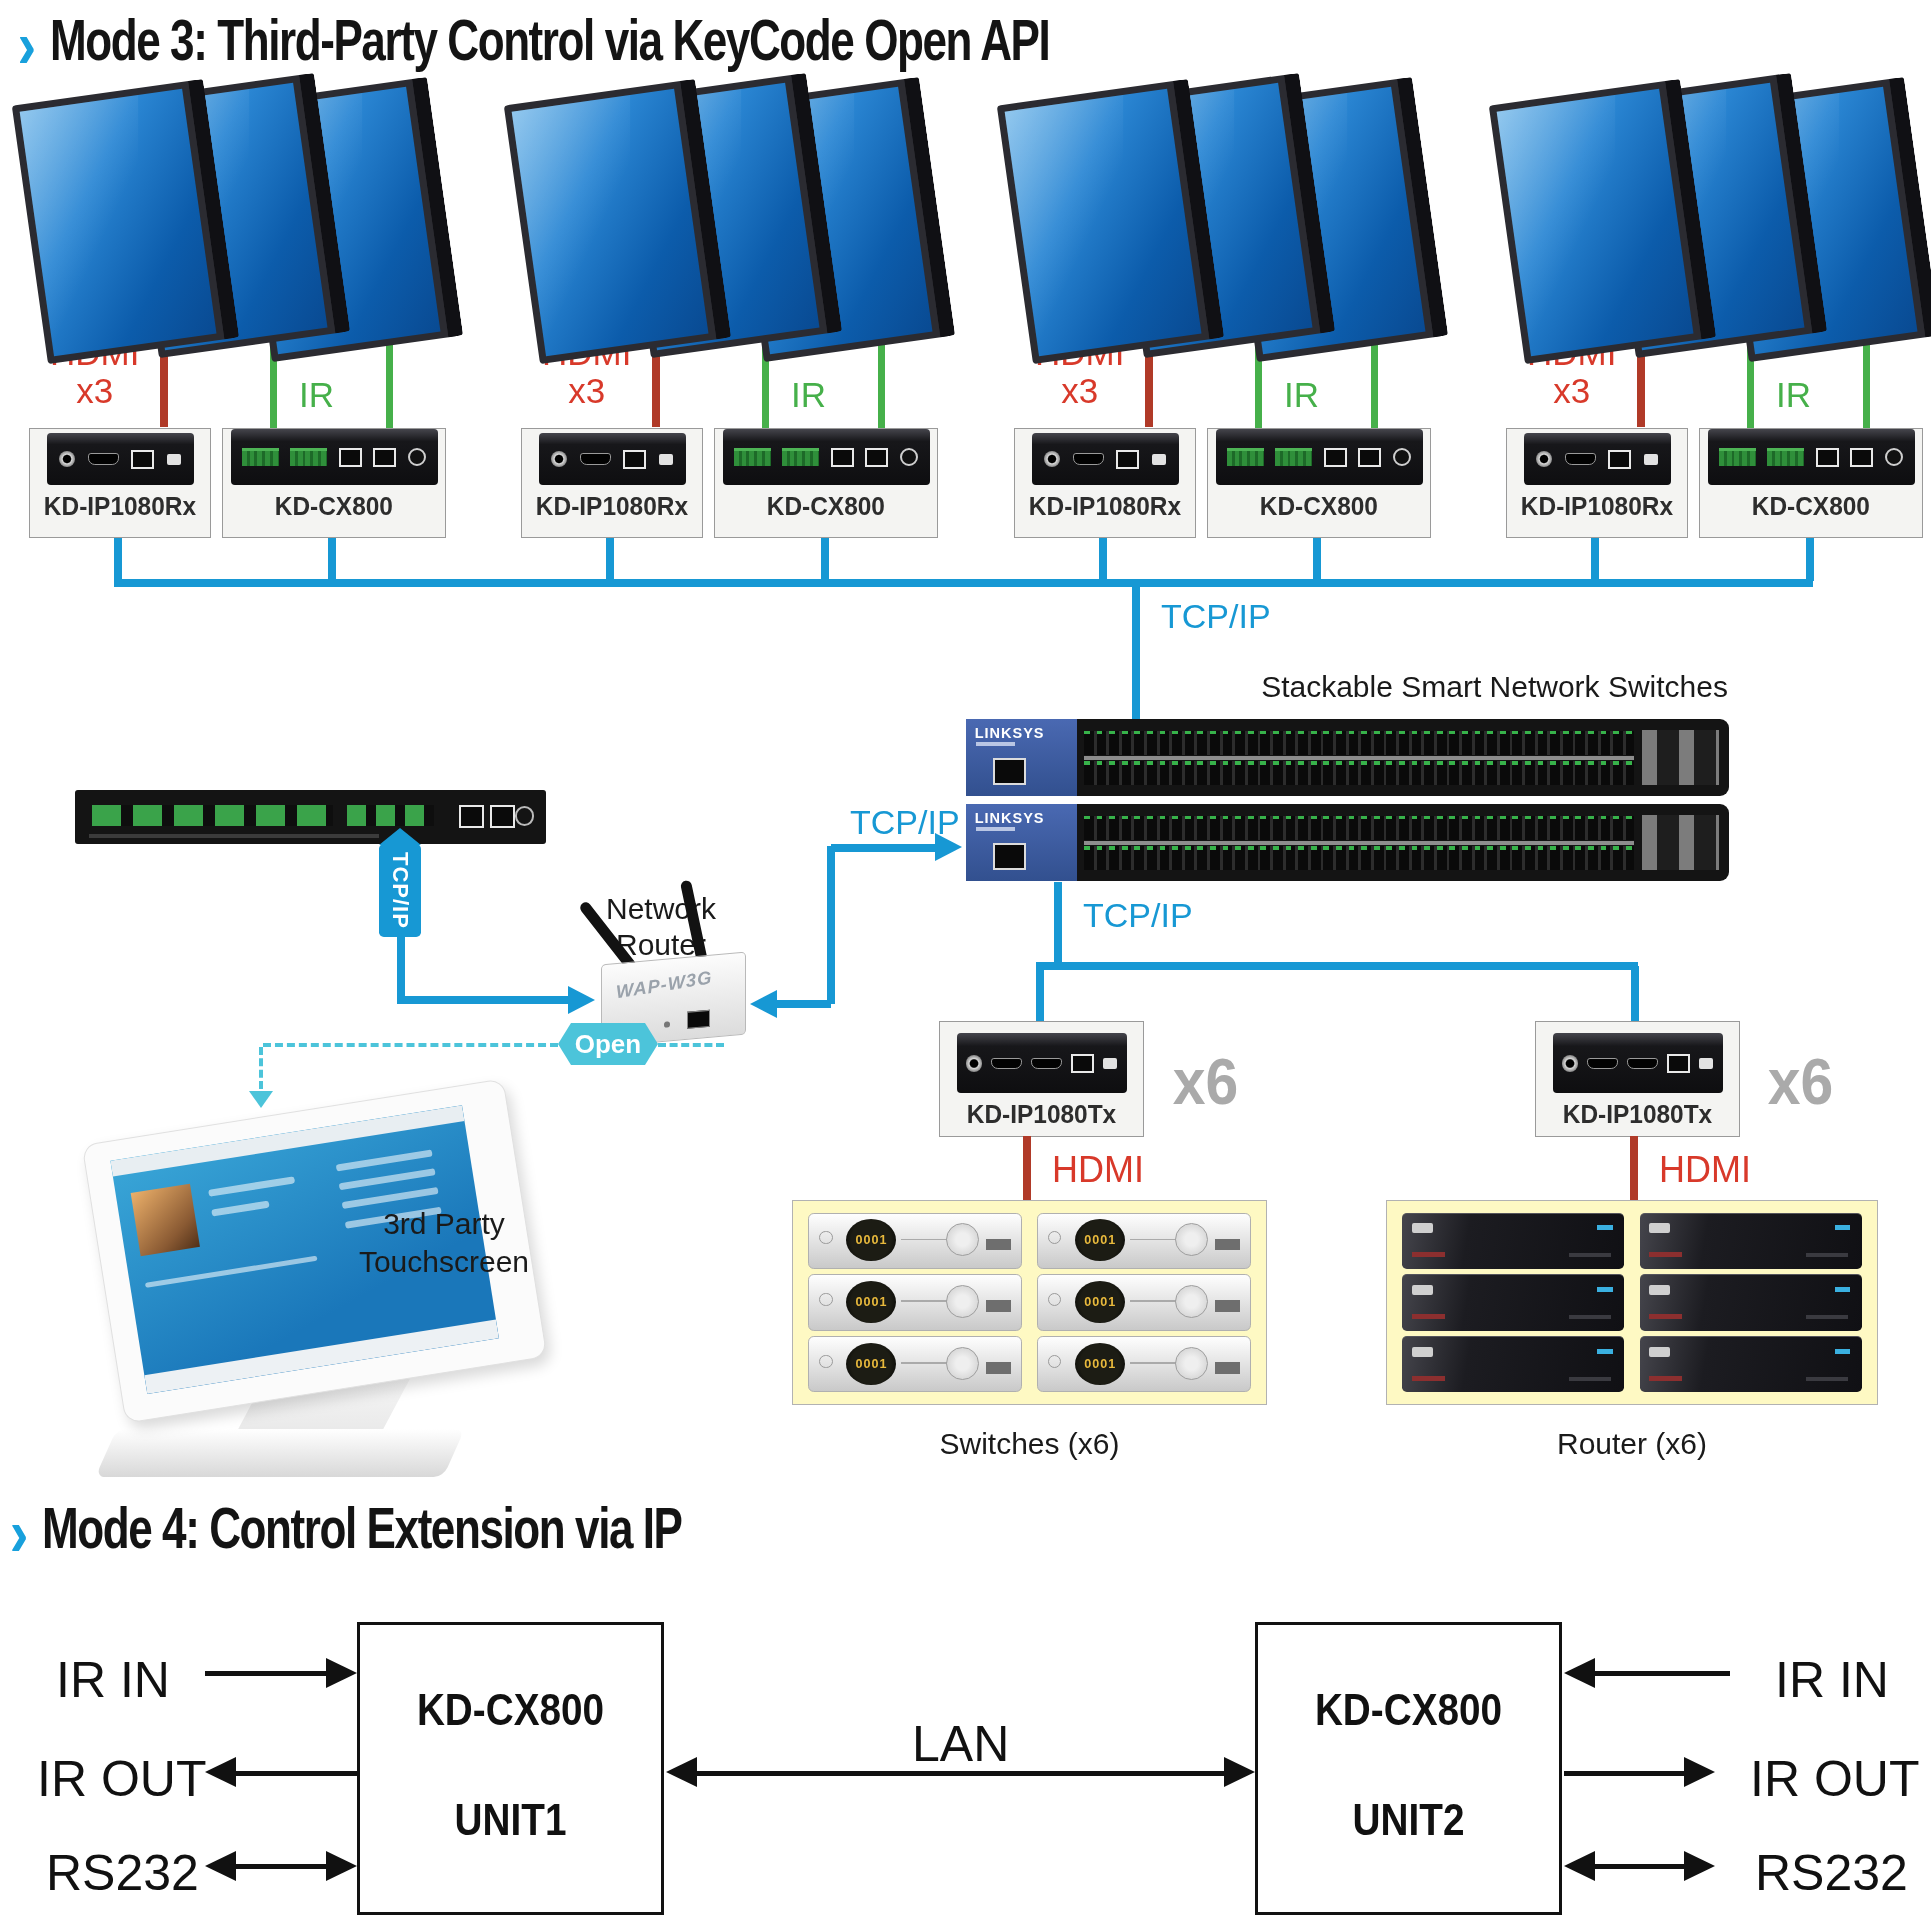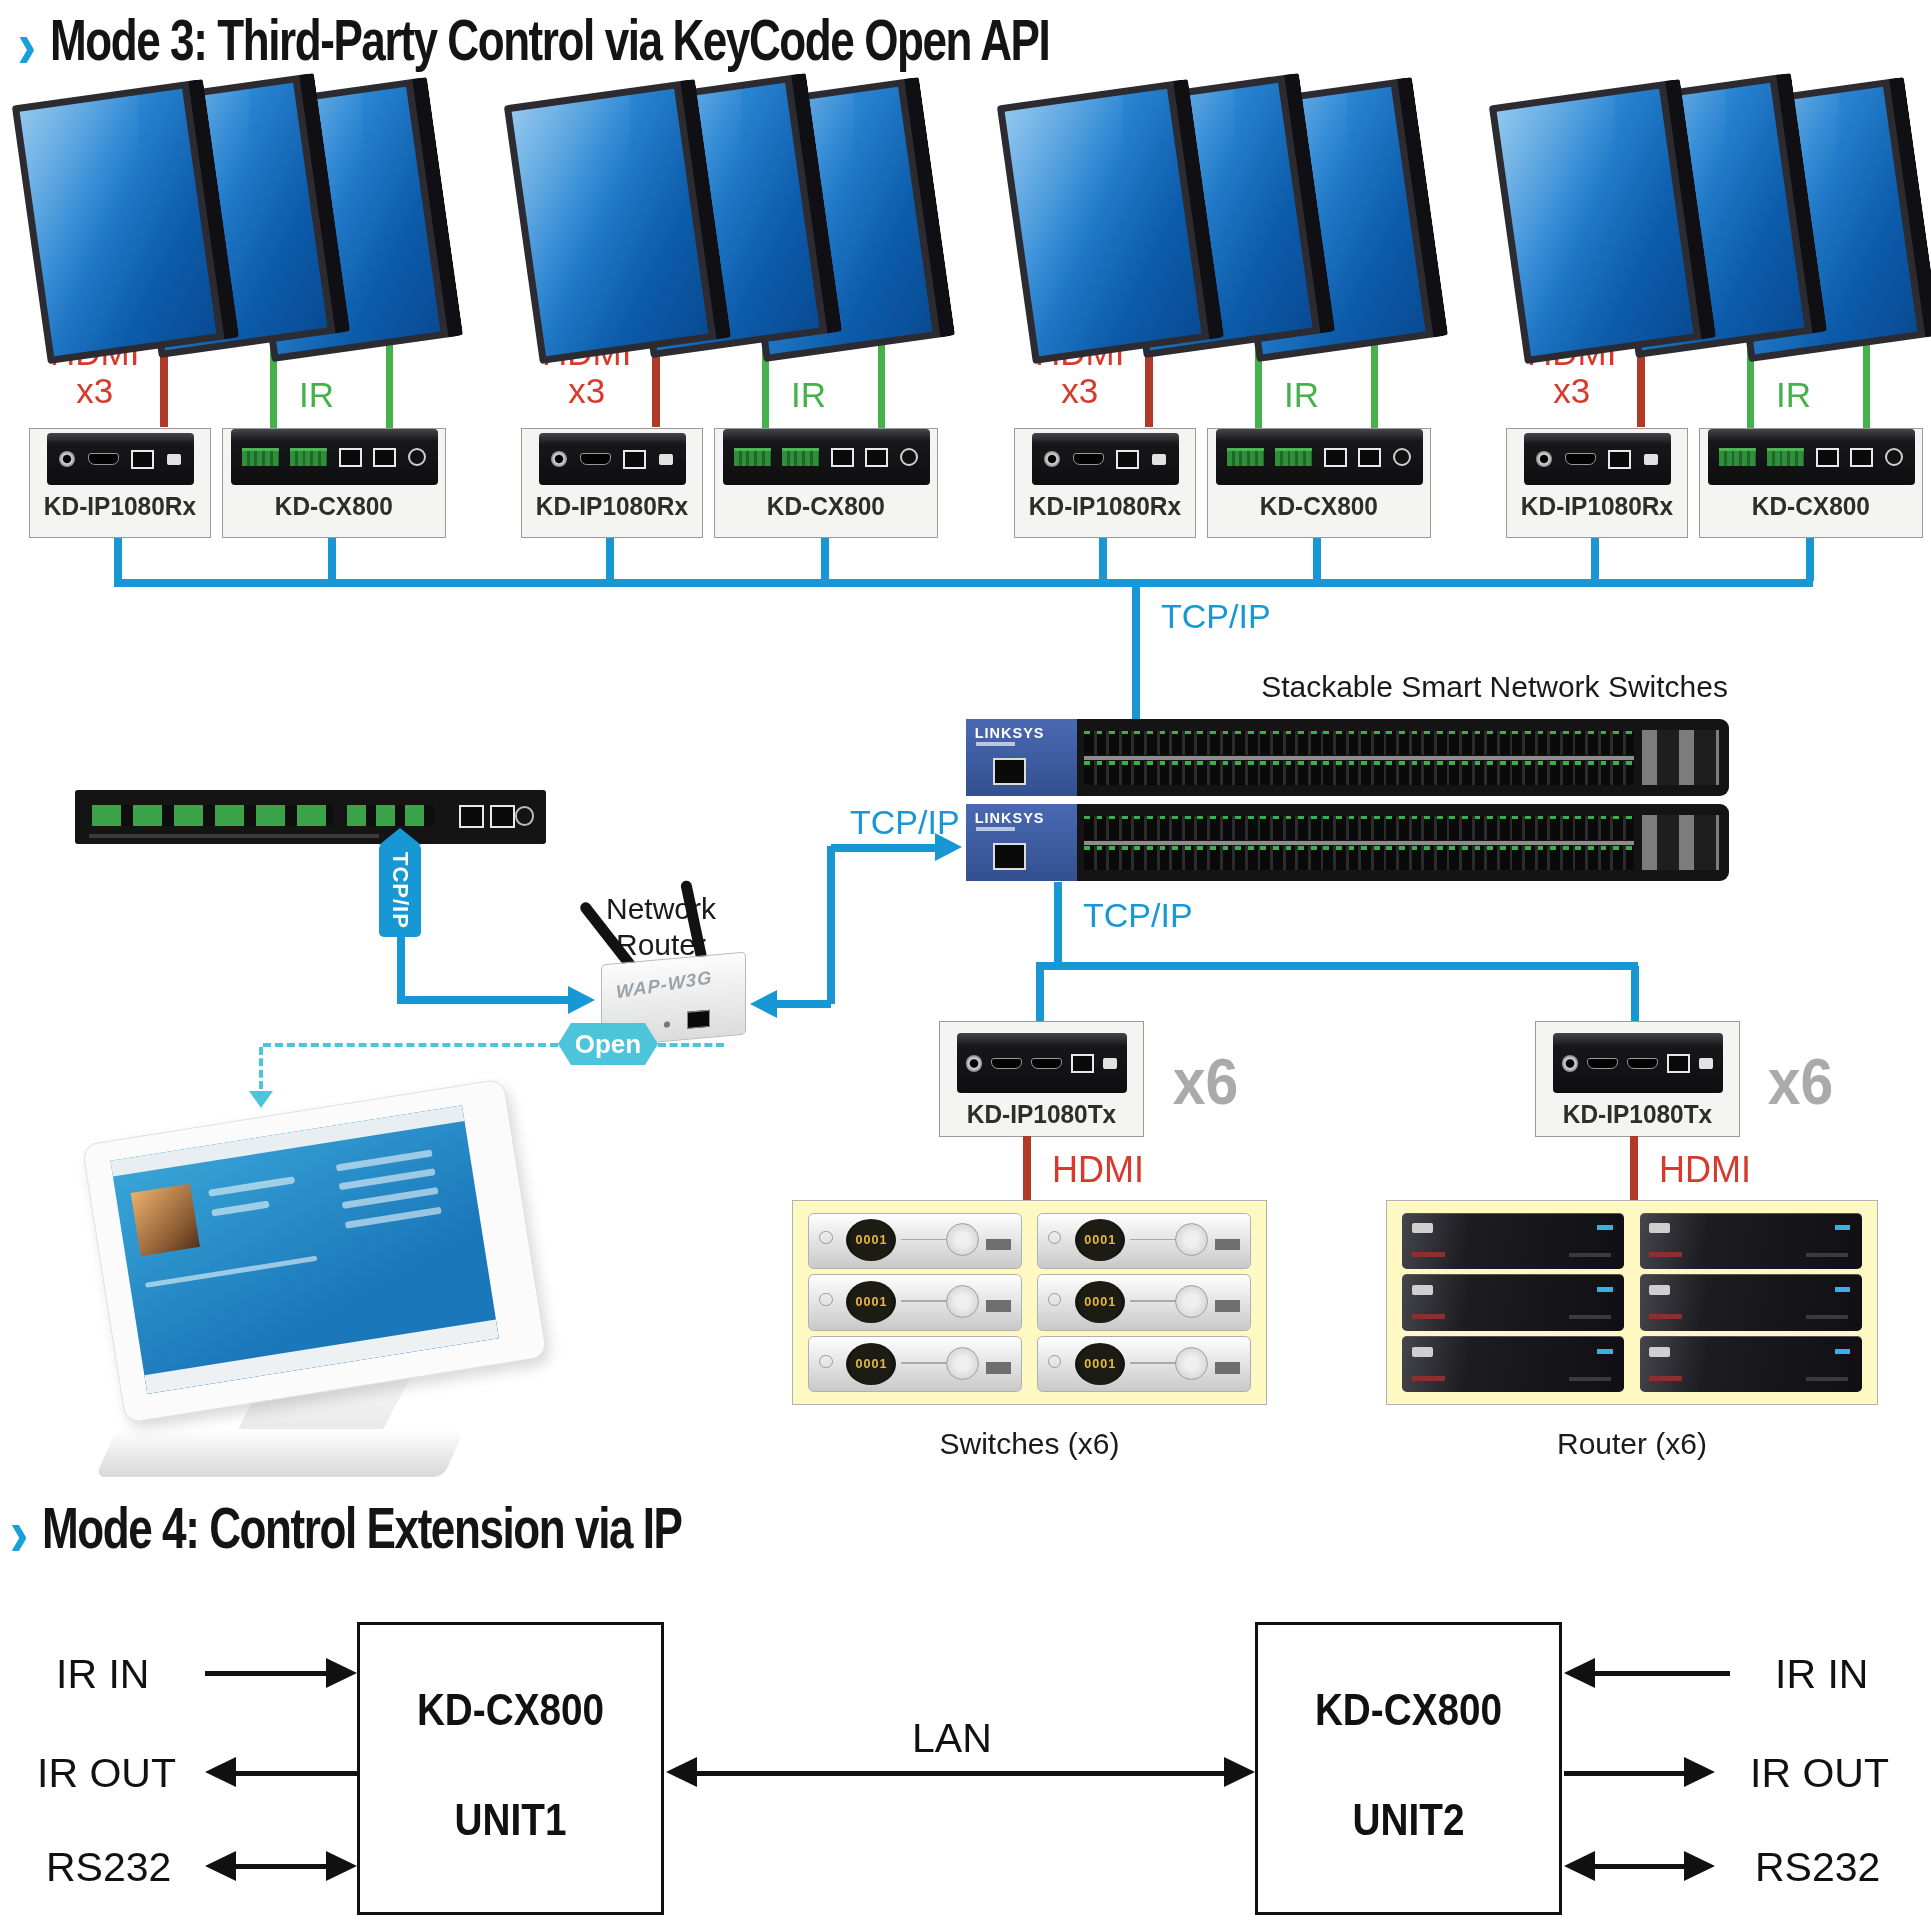--- a/index.html
+++ b/index.html
@@ -146,21 +146,21 @@
   .cab .cl{position:absolute;left:9.7px;top:9.7px;width:21px;height:9.7px;background:#cfcfcf;border-radius:1.9px;}
   .cab .cr{position:absolute;left:9.7px;bottom:11.6px;width:33px;height:4.8px;background:#8c2f2f;}
   .cab .cb{position:absolute;right:11.6px;top:11.6px;width:15.4px;height:4.8px;background:#3ab0e0;}
   .cab .cbt{position:absolute;right:13.5px;bottom:11.6px;width:42px;height:3.9px;background:#3a3a40;}
 
   
   .m4box{position:absolute;top:1622px;width:307px;height:293px;border:3.9px solid #111;background:#fff;
          box-sizing:border-box;text-align:center;}
   .m4model{margin-top:60px;font-size:44px;font-weight:bold;color:#111;transform:scaleX(0.88);}
   .m4name{margin-top:60px;font-size:44px;font-weight:bold;color:#111;transform:scaleX(0.88);}
-  .m4lbl{position:absolute;font-size:41px;color:#111;white-space:nowrap;}
+  .m4lbl{position:absolute;font-size:50px;color:#111;white-space:nowrap;}
   .bline{position:absolute;height:4.8px;background:#111;}
   .bh-r,.bh-l{position:absolute;width:0;height:0;border-top:15.4px solid transparent;border-bottom:15.4px solid transparent;}
   .bh-r{border-left:31px solid #111;}
   .bh-l{border-right:31px solid #111;}
 </style>
 </head>
 <body>
 
 <div class="canvas">
 
@@ -413,20 +413,24 @@
       <div class="ts-bar" style="left:92px;top:44px;width:87px;"></div>
       <div class="ts-bar" style="left:92px;top:64px;width:58px;"></div>
       <div class="ts-bar" style="left:222px;top:39px;width:97px;"></div>
       <div class="ts-bar" style="left:222px;top:58px;width:97px;"></div>
       <div class="ts-bar" style="left:222px;top:77px;width:97px;"></div>
       <div class="ts-bar" style="left:222px;top:97px;width:97px;"></div>
       <div class="ts-bar" style="left:15.4px;top:126px;width:174px;height:4.8px;"></div>
       <div class="ts-bot"></div>
     </div>
   </div>
+  <div class="caption" style="left:338px;top:1205px;width:212px;line-height:1.25;">
+    <div>3rd Party</div>
+    <div>Touchscreen</div>
+  </div>
 
   <div class="vline" style="left:1054px;top:882px;height:84px;"></div>
   <div class="tcpip" style="left:1083px;top:896px;">TCP/IP</div>
   <div class="hline" style="left:1036px;top:962px;width:602px;"></div>
   <div class="vline" style="left:1036px;top:966px;height:55px;"></div>
   <div class="vline" style="left:1631px;top:966px;height:55px;"></div>
 
   <div class="txbox" style="left:939px;">
     <div class="blackdev txdev">
       <span class="pwr"></span>

